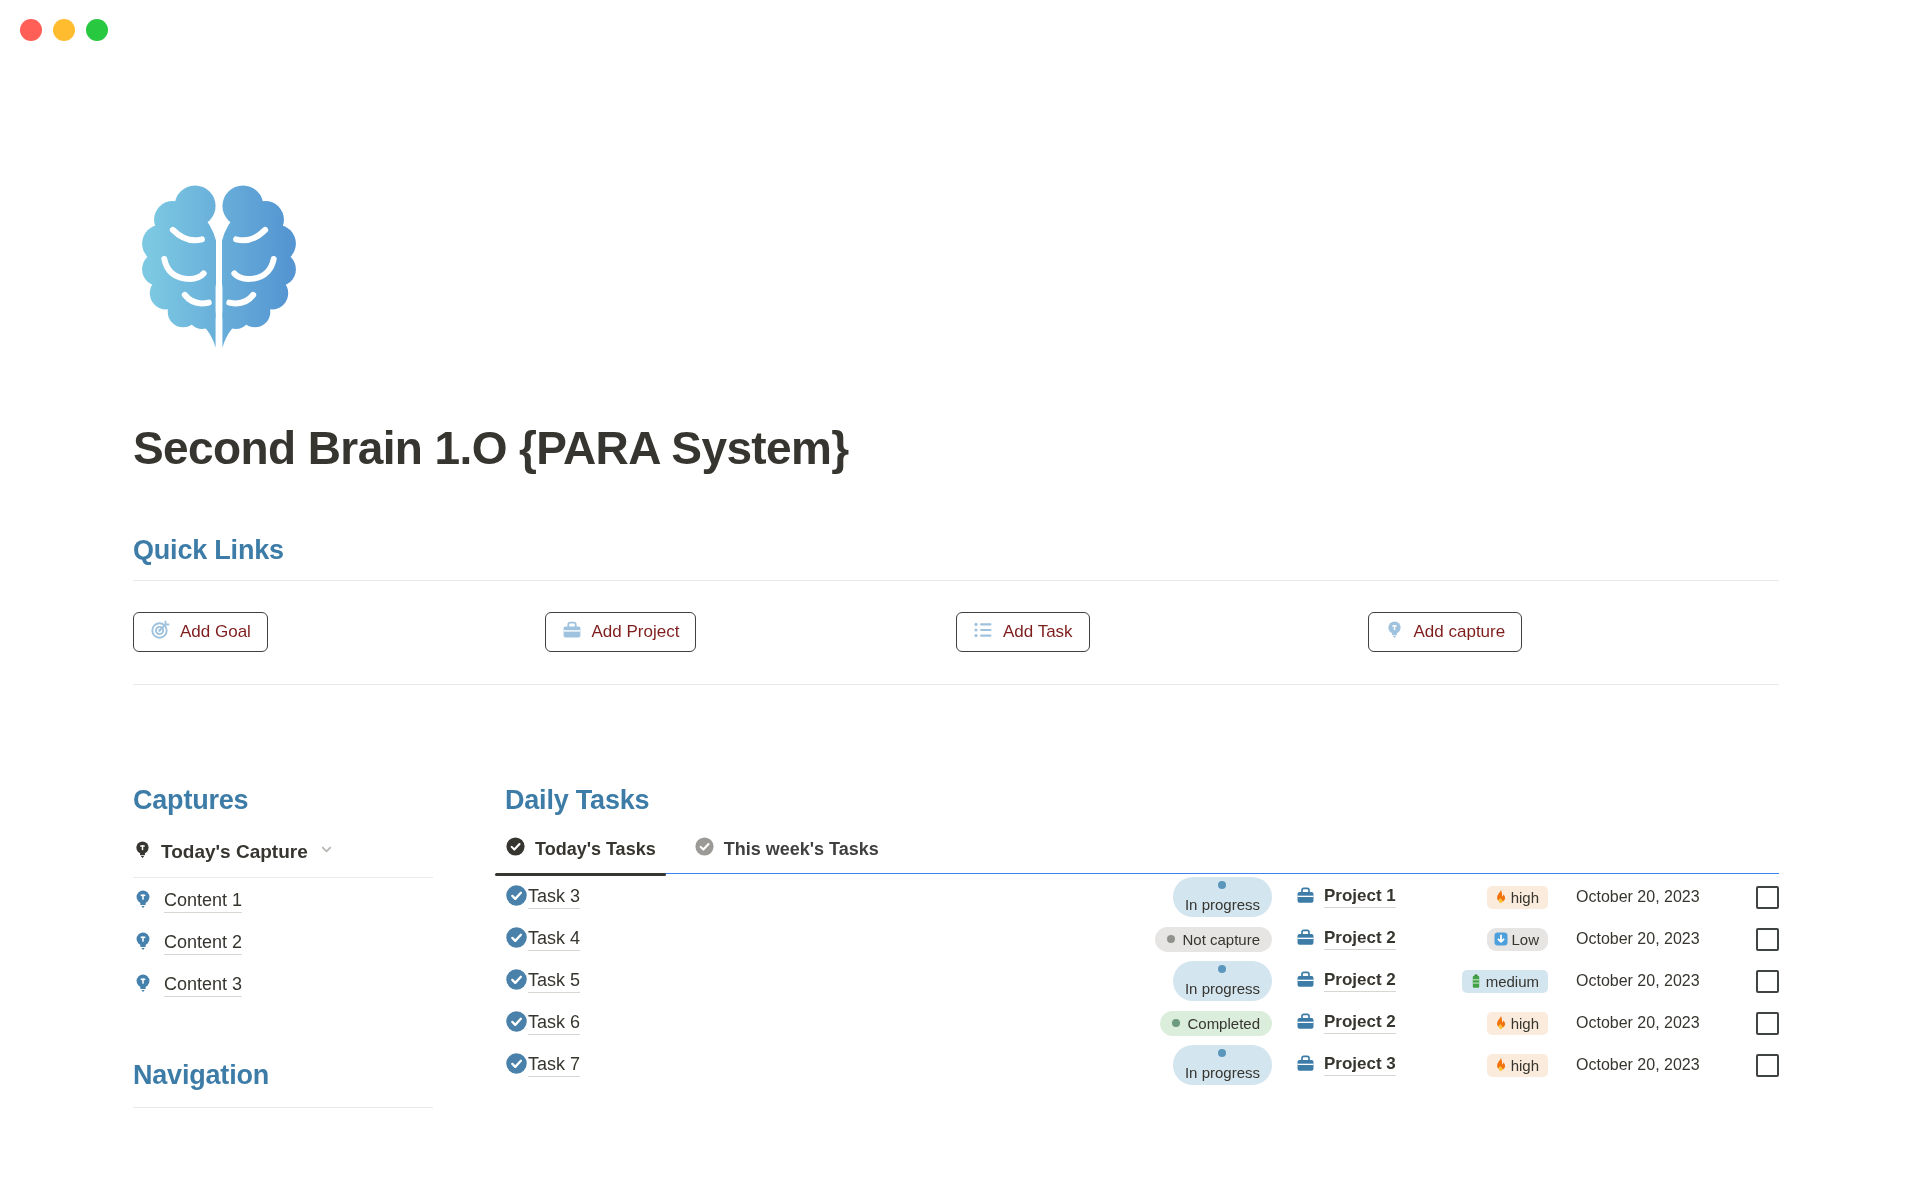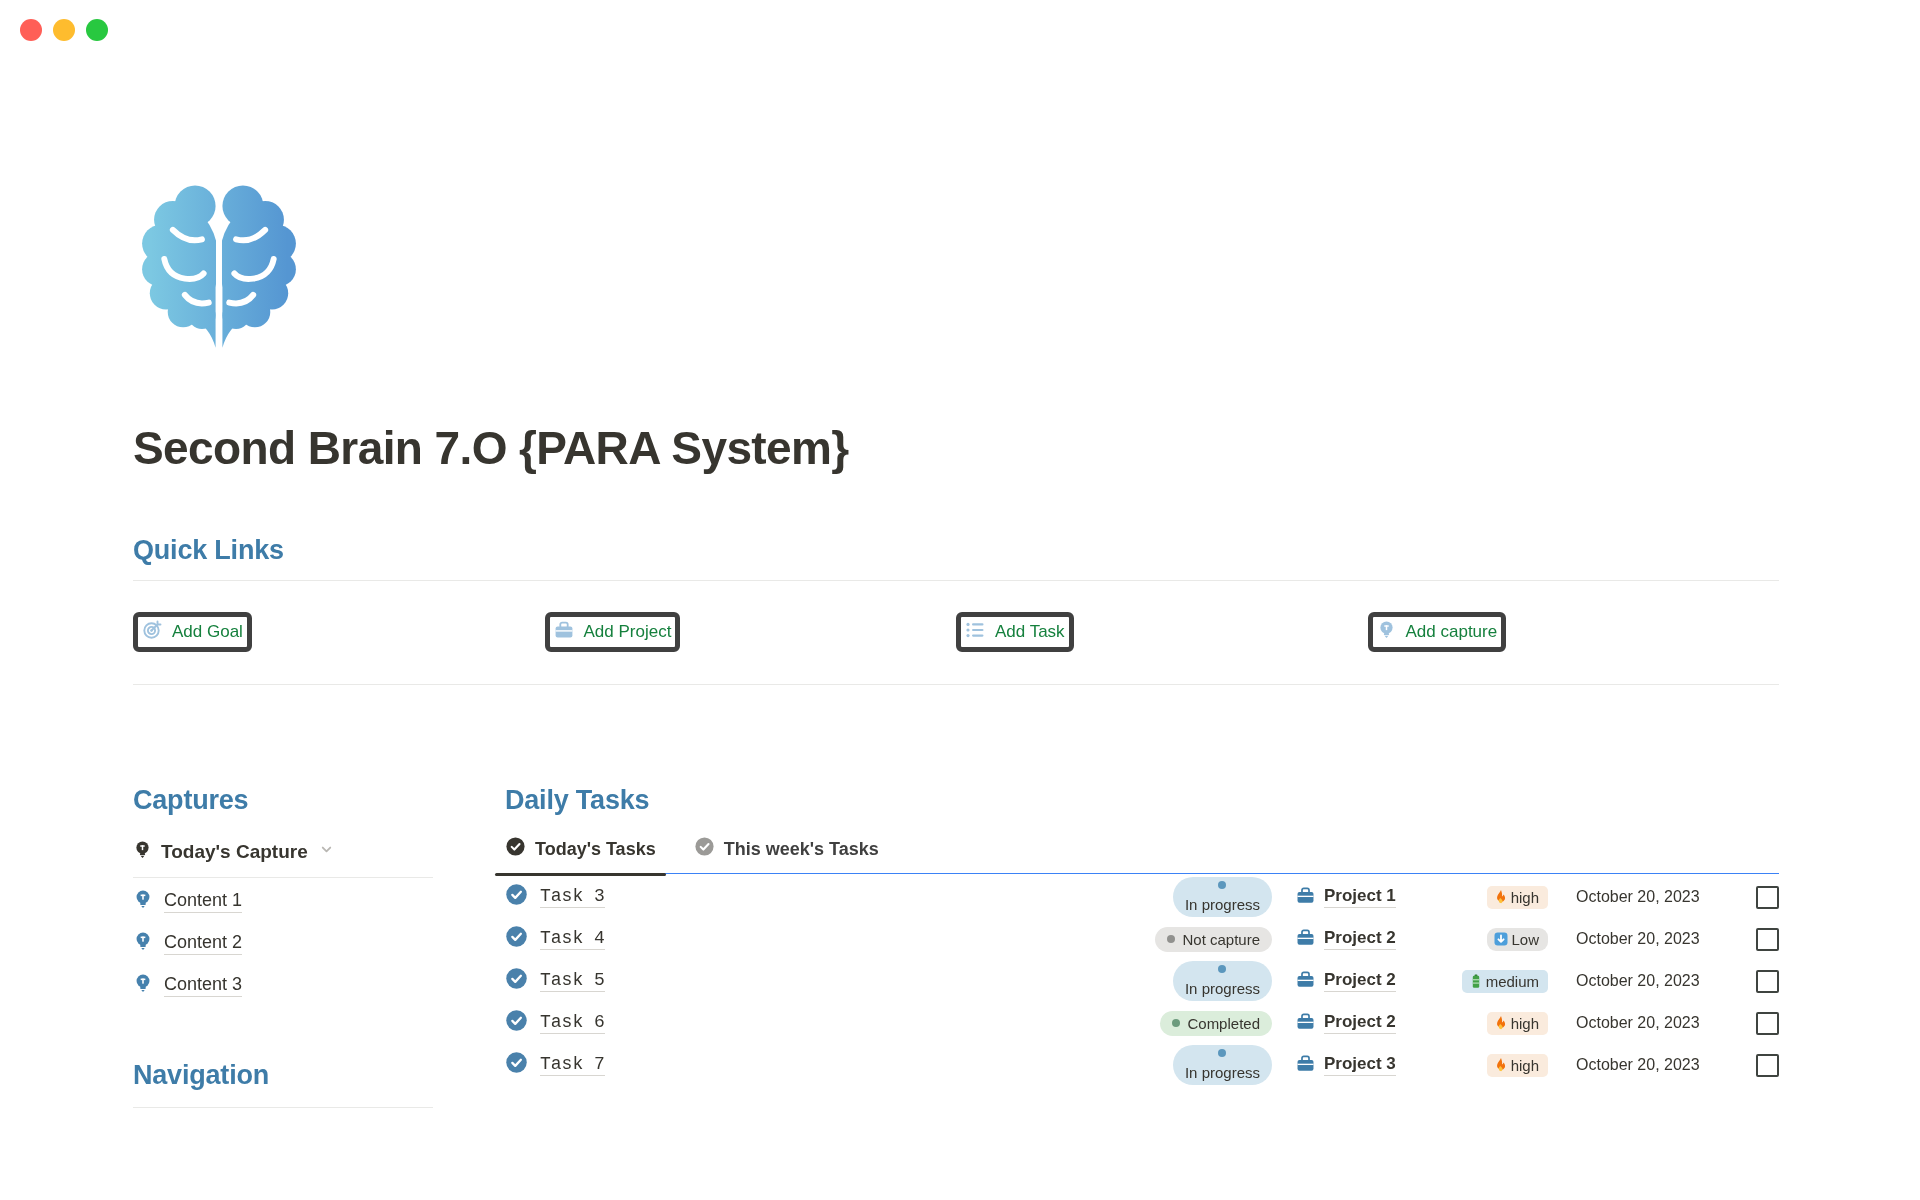--- a/index.html
+++ b/index.html
@@ -18,22 +18,22 @@
   .brain-wrap{margin-top:165px;width:172px;height:188px;}
 
   .page-title{margin-top:68px;font-size:46px;font-weight:700;letter-spacing:-0.6px;color:#37352F;}
 
   .section-heading{font-size:27px;font-weight:700;color:#3E7CA8;letter-spacing:-0.2px;}
 
   .quick-links{margin-top:60px;}
   .divider{height:1px;background:#E9E9E7;width:100%;}
   .ql-divider-top{margin-top:14px;}
   .ql-buttons{display:grid;grid-template-columns:1fr 1fr 1fr 1fr;padding:31px 0 32px 0;}
-  .btn{display:inline-flex;align-items:center;gap:10px;height:40px;padding:0 4px;
-       border:5px solid #404040;border-radius:6px;background:#fff;color:#15803d;
+  .btn{display:inline-flex;align-items:center;gap:10px;height:40px;padding:0 16px;
+       border:1px solid #404040;border-radius:6px;background:#fff;color:#7f1d1d;
        font-size:17px;font-weight:400;cursor:pointer;justify-self:start;}
   .btn svg{flex:0 0 auto;}
 
   .two-col{display:grid;grid-template-columns:300px 1fr;column-gap:72px;margin-top:100px;}
 
   
   .capture-selector{margin-top:24px;display:flex;align-items:center;gap:9px;
        padding-bottom:14px;border-bottom:1px solid #E9E9E7;cursor:pointer;}
   .capture-selector .label{font-size:19px;font-weight:700;color:#37352F;}
   .capture-items{margin-top:2px;}
@@ -50,21 +50,21 @@
   .tab{display:flex;align-items:center;gap:9px;font-size:18px;font-weight:600;
        color:#404040;position:relative;cursor:pointer;}
   .tab .tab-circle{fill:#9B9A97;}
   .tab.active{color:#37352F;}
   .tab.active .tab-circle{fill:#37352F;}
   .tab.active::after{content:"";position:absolute;left:-10px;right:-10px;bottom:-14px;
        height:3px;background:#37352F;border-radius:2px;}
 
   .task-rows{margin-top:2px;}
   .task-row{height:42px;display:flex;align-items:center;}
-  .task-main{display:flex;align-items:center;gap:12px;flex:1;min-width:0;cursor:pointer;font-family:Liberation Mono, monospace;}
+  .task-main{display:flex;align-items:center;flex:1;min-width:0;cursor:pointer;}
   .task-main .label{font-size:18px;font-weight:500;color:#37352F;}
 
   .col-status{width:172px;display:flex;justify-content:flex-end;}
   .col-project{width:148px;margin-left:24px;display:flex;align-items:center;gap:9px;cursor:pointer;}
   .col-project .label{font-size:17px;font-weight:600;color:#37352F;}
   .col-priority{width:96px;margin-left:8px;display:flex;justify-content:flex-end;}
   .col-date{width:152px;margin-left:28px;font-size:16px;color:#37352F;white-space:nowrap;}
   .col-check{margin-left:28px;display:flex;align-items:center;}
 
   .status-pill{display:inline-flex;align-items:center;gap:7px;padding:4px 12px;
@@ -138,21 +138,21 @@
           <path d="M46,76 q16,16 34,11"></path>
           <path d="M36,110 q4,20 24,23 q15,2 22,-6"></path>
           <path d="M60,152 q10,13 28,9"></path>
           <path d="M154,76 q-16,16 -34,11"></path>
           <path d="M164,110 q-4,20 -24,23 q-15,2 -22,-6"></path>
           <path d="M140,152 q-10,13 -28,9"></path>
         </g>
       </svg>
     </div>
 
-    <div class="page-title">Second Brain 7.O {PARA System}</div>
+    <div class="page-title">Second Brain 1.O {PARA System}</div>
 
     <div class="quick-links">
       <div class="section-heading">Quick Links</div>
       <div class="divider ql-divider-top"></div>
       <div class="ql-buttons">
 
         <button class="btn">
           <span>
             <svg width="20" height="20" viewBox="0 0 20 20">
               <circle cx="9.5" cy="10.5" r="7.2" fill="none" stroke="#9FC2DE" stroke-width="1.9"></circle>

